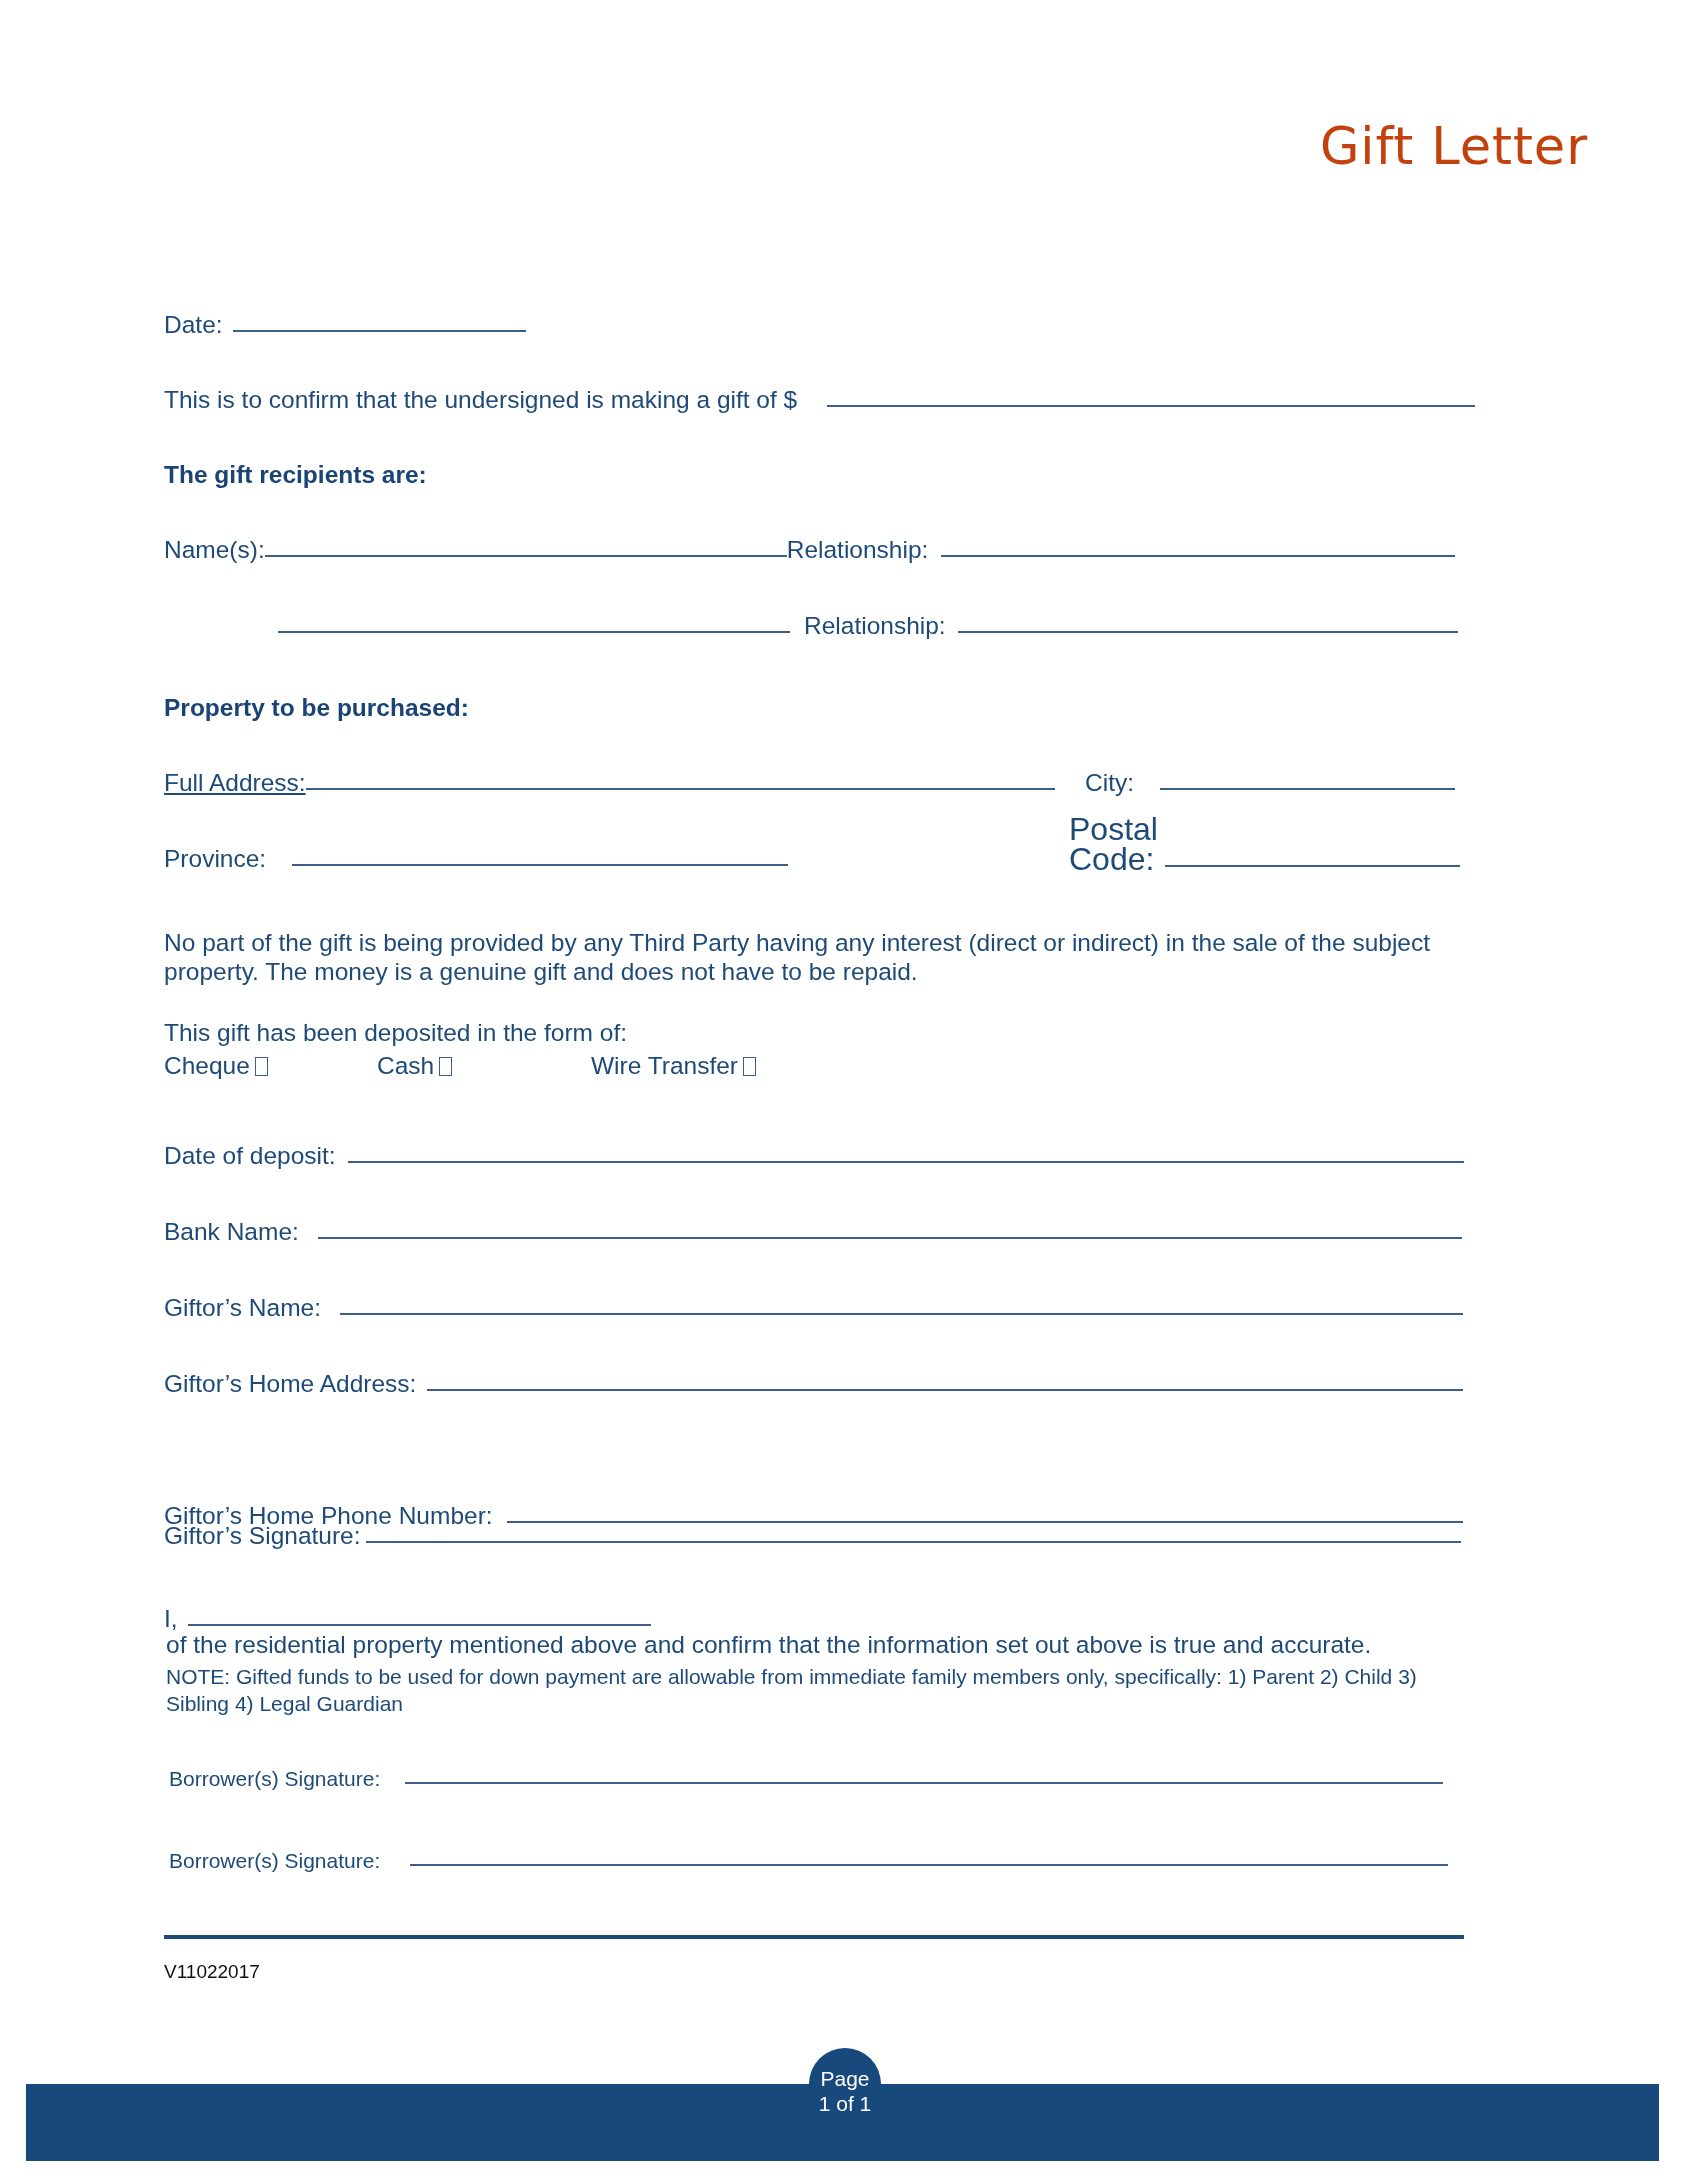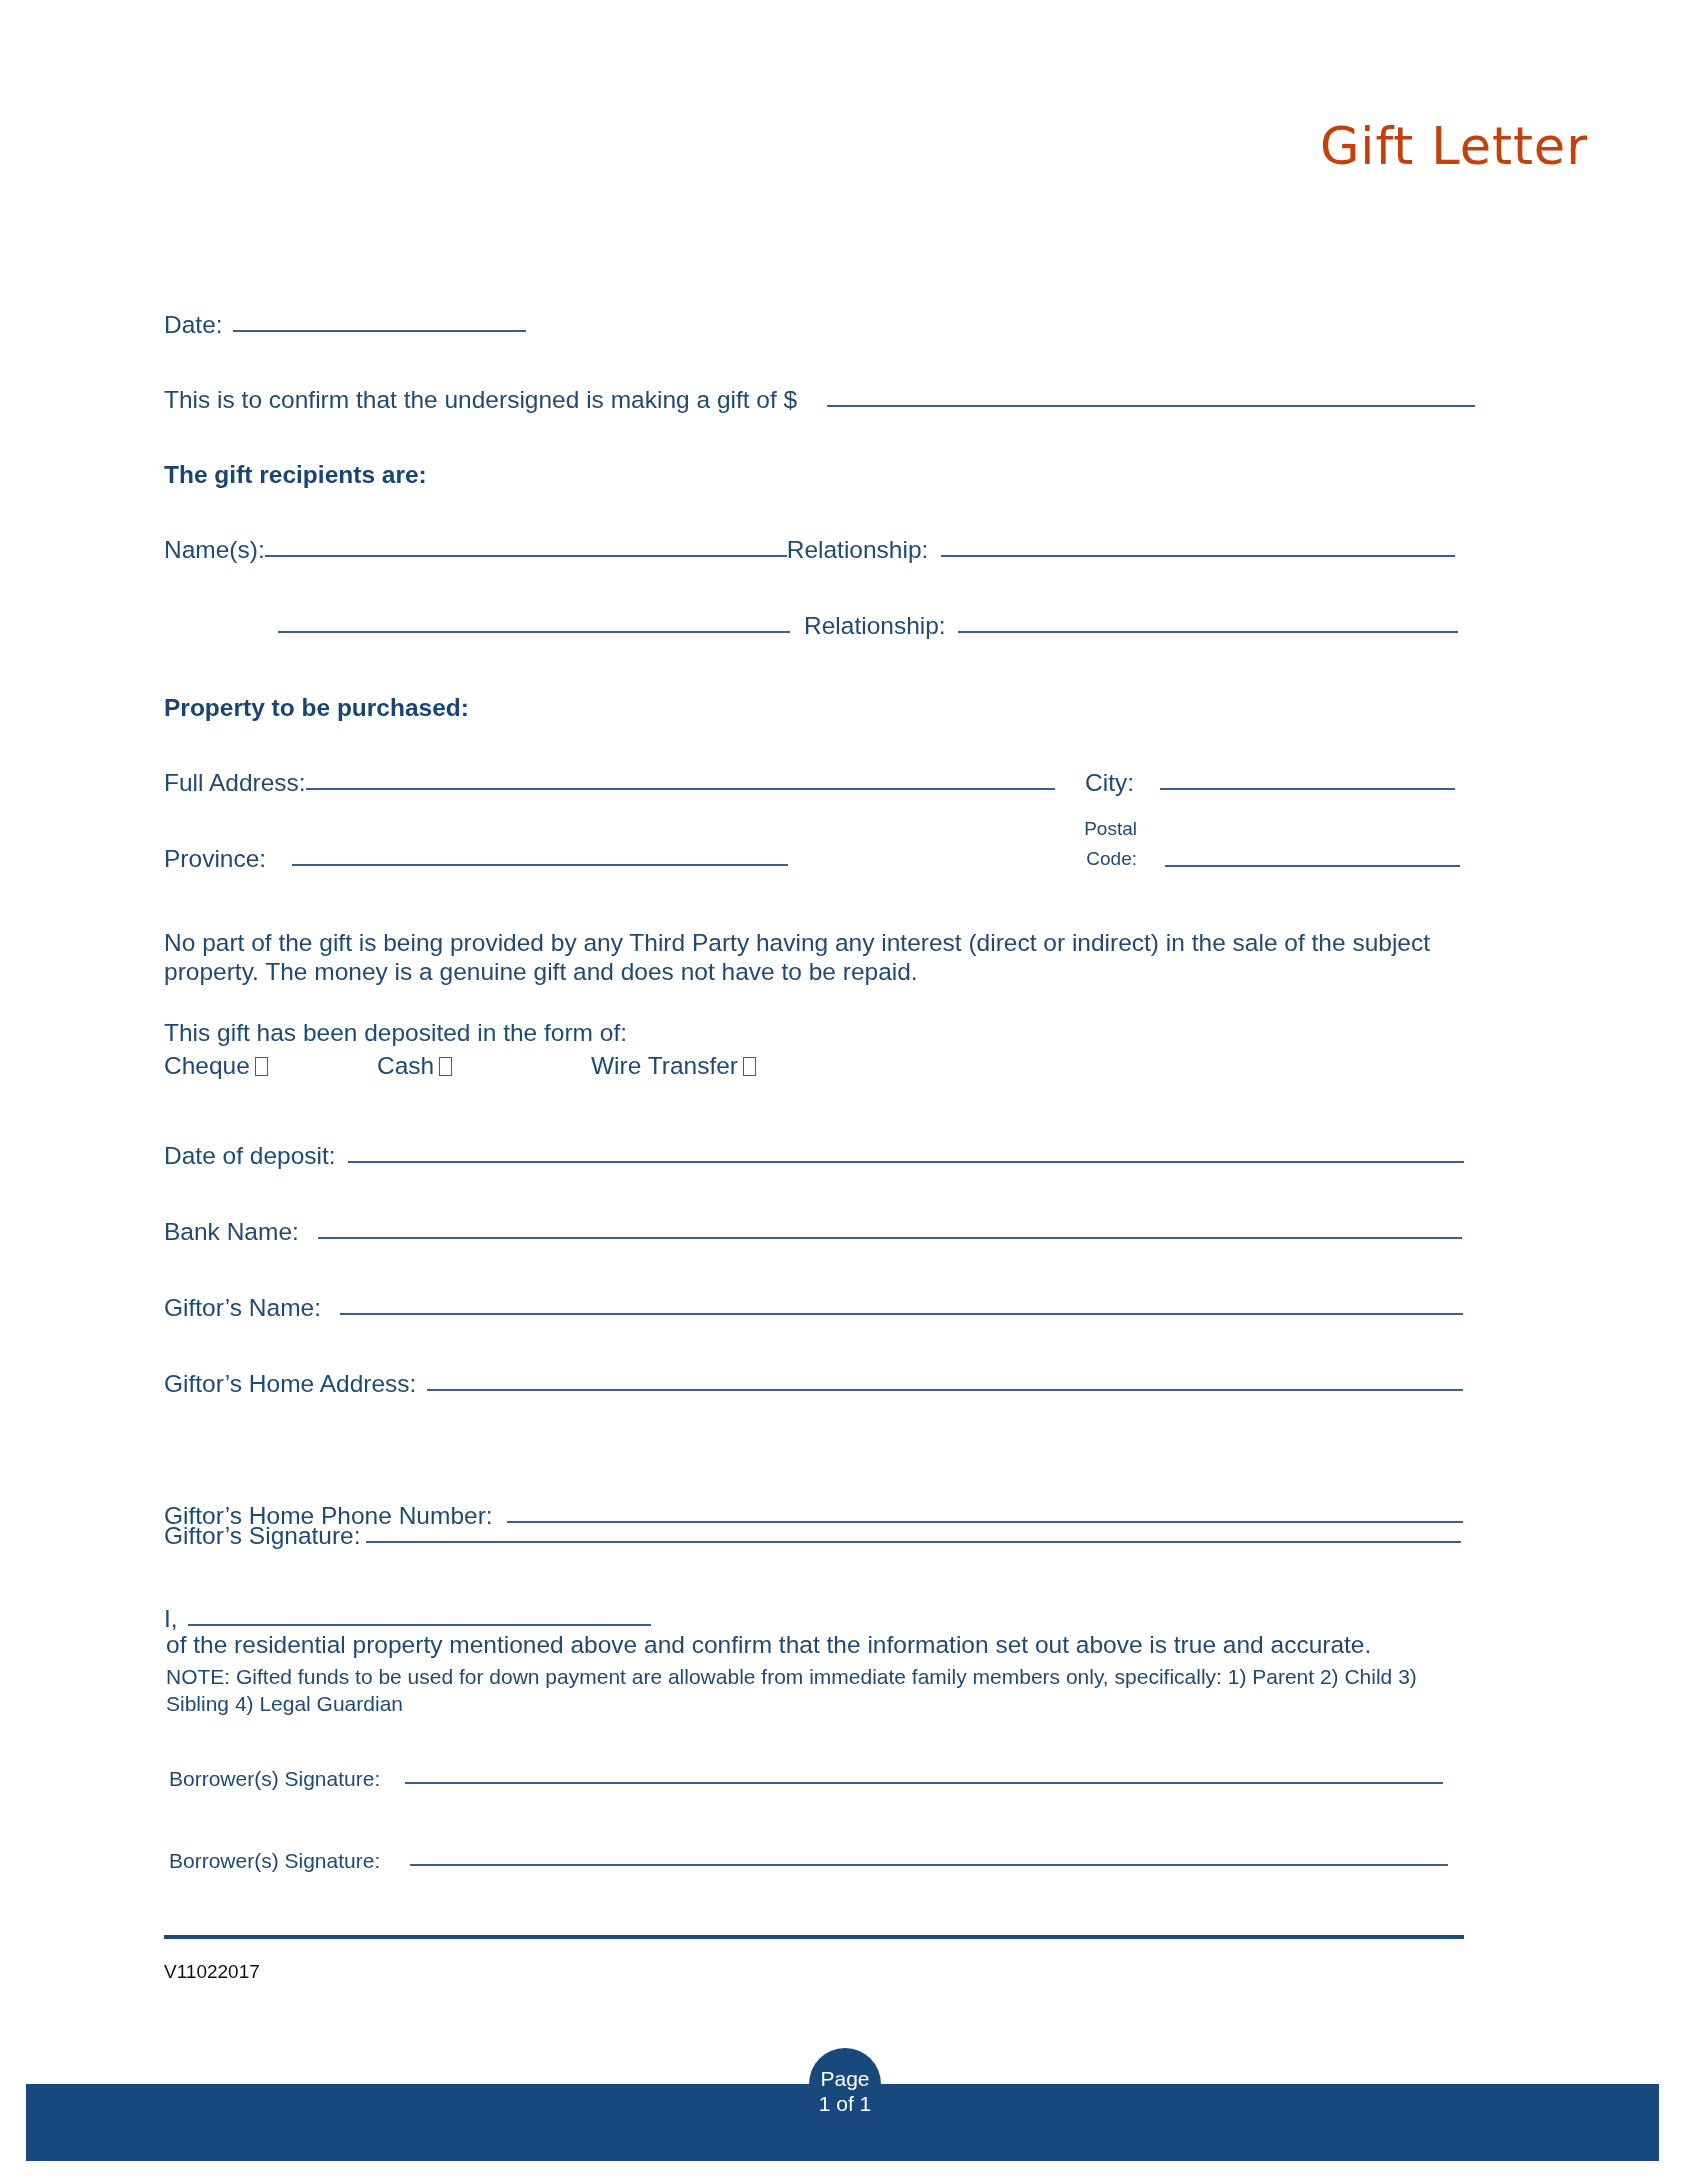--- a/index.html
+++ b/index.html
@@ -47,34 +47,34 @@
 </div>
 
 <div class="row" style="top:605px;left:278px;">
   <span class="line" style="width:512px;"></span>
   <span style="margin-left:14px;">Relationship:</span>
   <span class="line" style="width:500px;margin-left:12.2px;"></span>
 </div>
 
 <div class="row bold" style="top:687px;">Property to be purchased:</div>
 
-<div class="row" style="top:762px;">
+<div class="row" style="top:762px;text-decoration:underline;">
   <span>Full Address:</span>
   <span class="line" style="width:749px;"></span>
 </div>
 <div class="row" style="top:762px;left:1085px;">
   <span>City:</span>
   <span class="line" style="width:295px;margin-left:26px;"></span>
 </div>
 
 <div class="row" style="top:838px;">
   <span>Province:</span>
   <span class="line" style="width:496px;margin-left:26px;"></span>
 </div>
-<div style="position:absolute;left:1069px;top:814px;font-size:19px;line-height:30px;text-align:right;width:68px;color:#1e4a78;">
+<div style="position:absolute;left:1069px;top:814px;font-size:32px;line-height:30px;text-align:right;width:68px;color:#1e4a78;">
   <div>Postal</div>
   <div>Code:</div>
 </div>
 <div class="line" style="position:absolute;left:1165px;top:865px;width:295px;"></div>
 
 <div class="para" style="top:928px;">No part of the gift is being provided by any Third Party having any interest (direct or indirect) in the sale of the subject property. The money is a genuine gift and does not have to be repaid.</div>
 
 <div class="para" style="top:1018px;">This gift has been deposited in the form of:</div>
 <div class="opt" style="left:164px;">
   <span>Cheque</span><span class="cb"></span>

